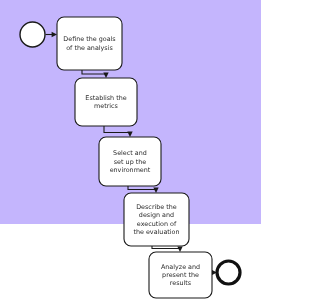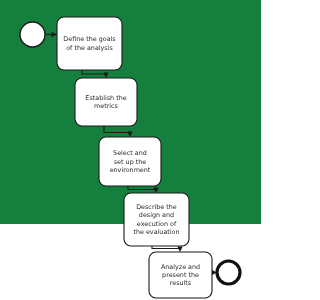--- a/index.html
+++ b/index.html
@@ -10,21 +10,21 @@
   body {
     width: 261px;
     height: 300px;
     overflow: hidden;
     font-family: "DejaVu Sans", "Liberation Sans", sans-serif;
   }
   #flowchart-root {
     position: relative;
     width: 261px;
     height: 224px;
-    background: #15803d;
+    background: #c4b5fd;
   }
   svg.diagram {
     display: block;
     width: 261px;
     height: 300px;
   }
   .node-shape {
     fill: #ffffff;
     stroke: #1a1a1a;
     stroke-width: 1.1;

